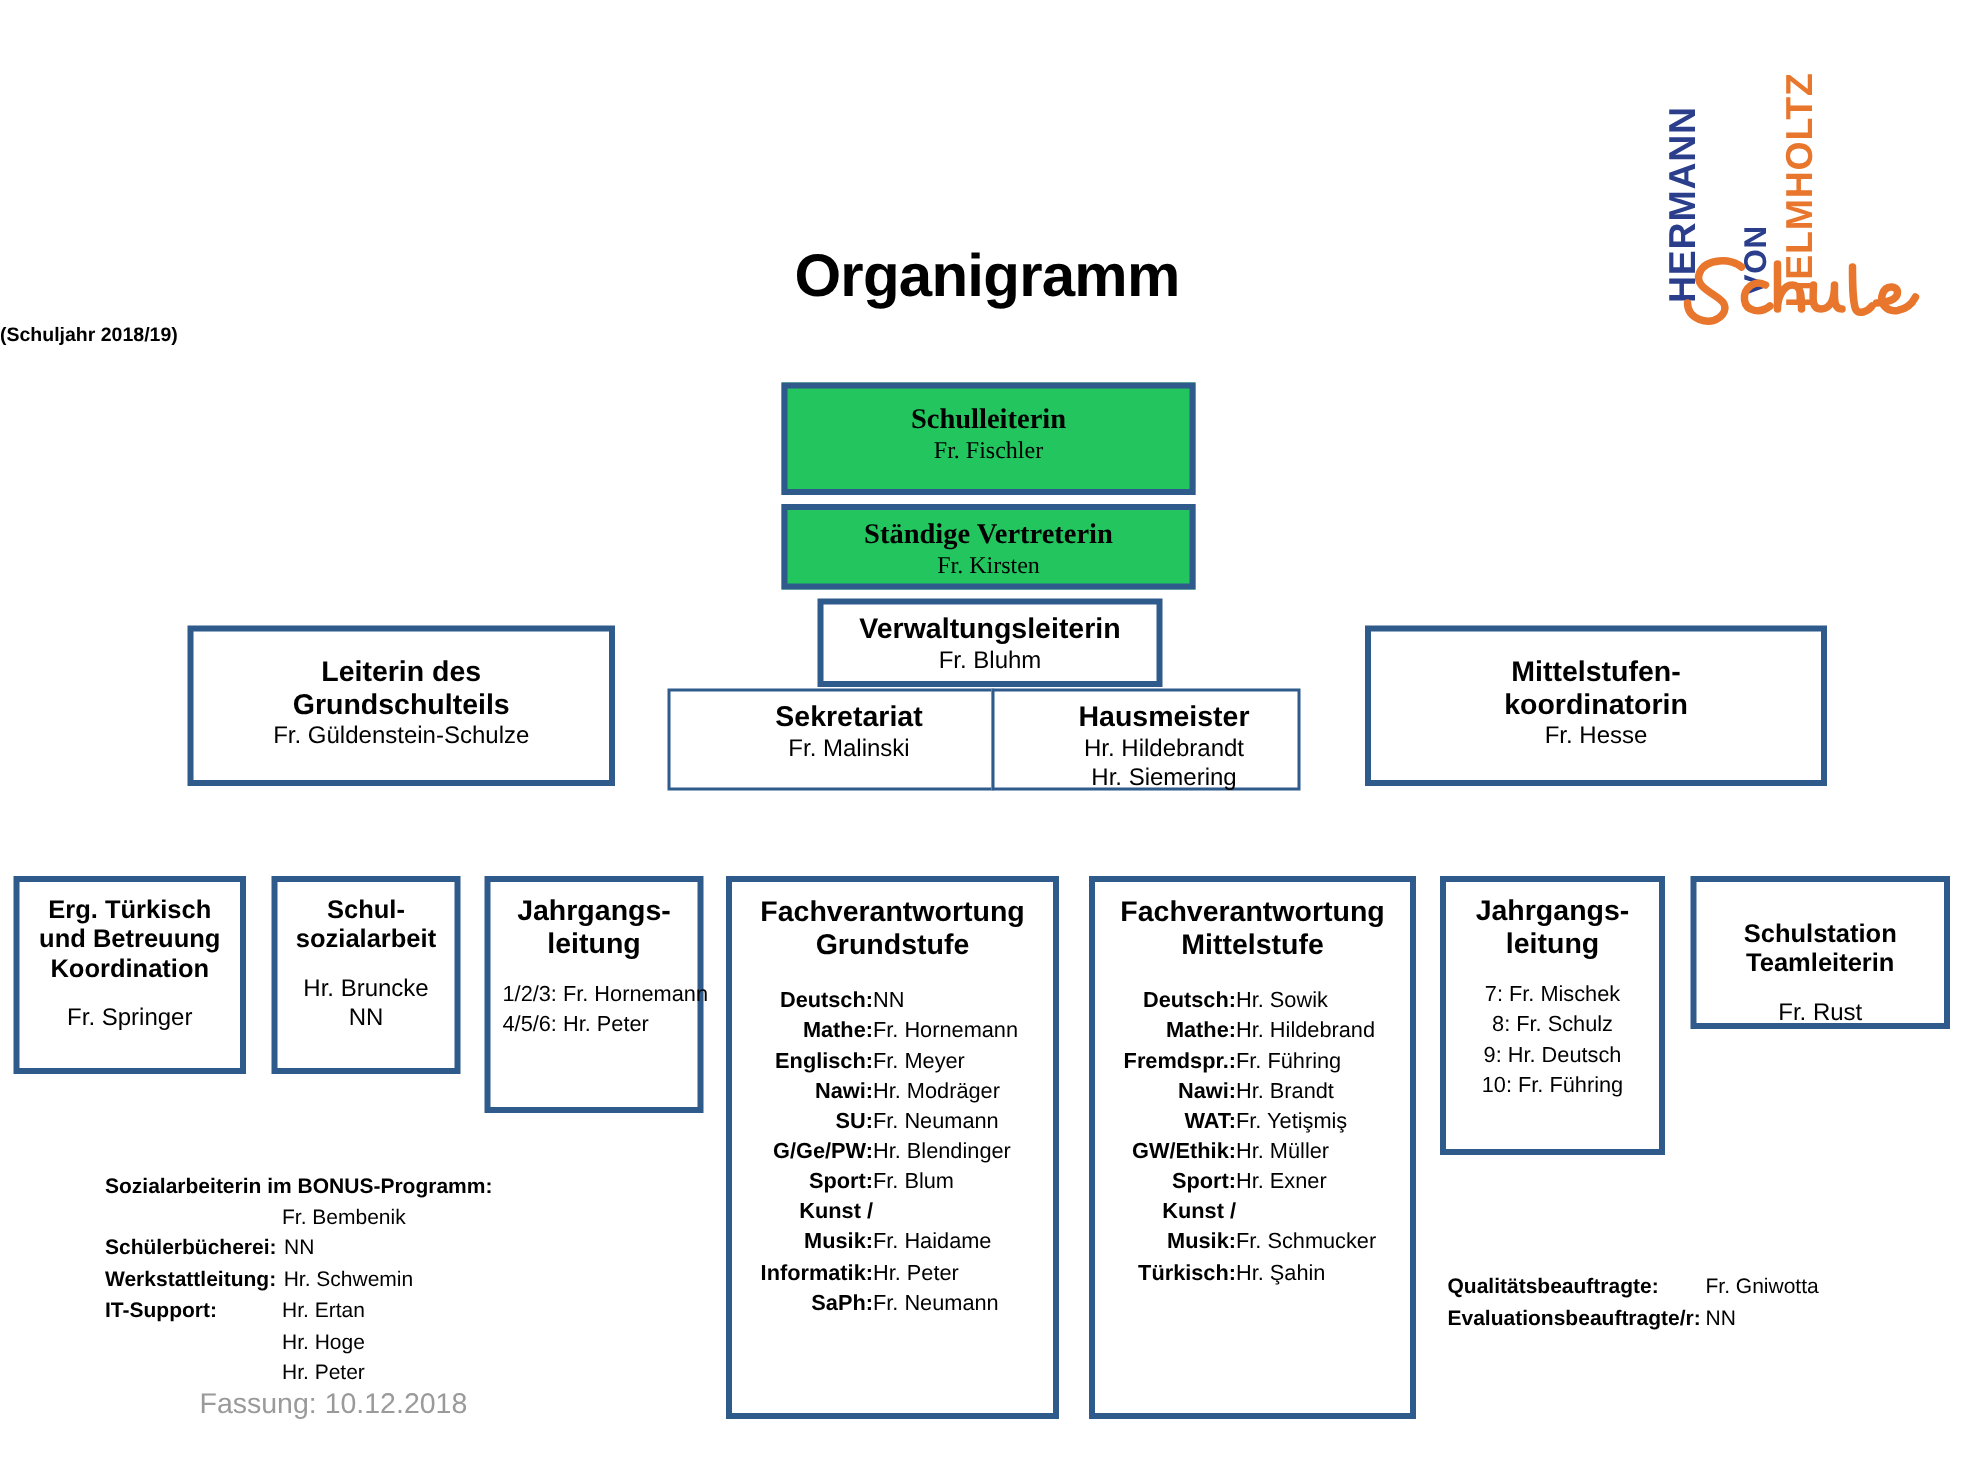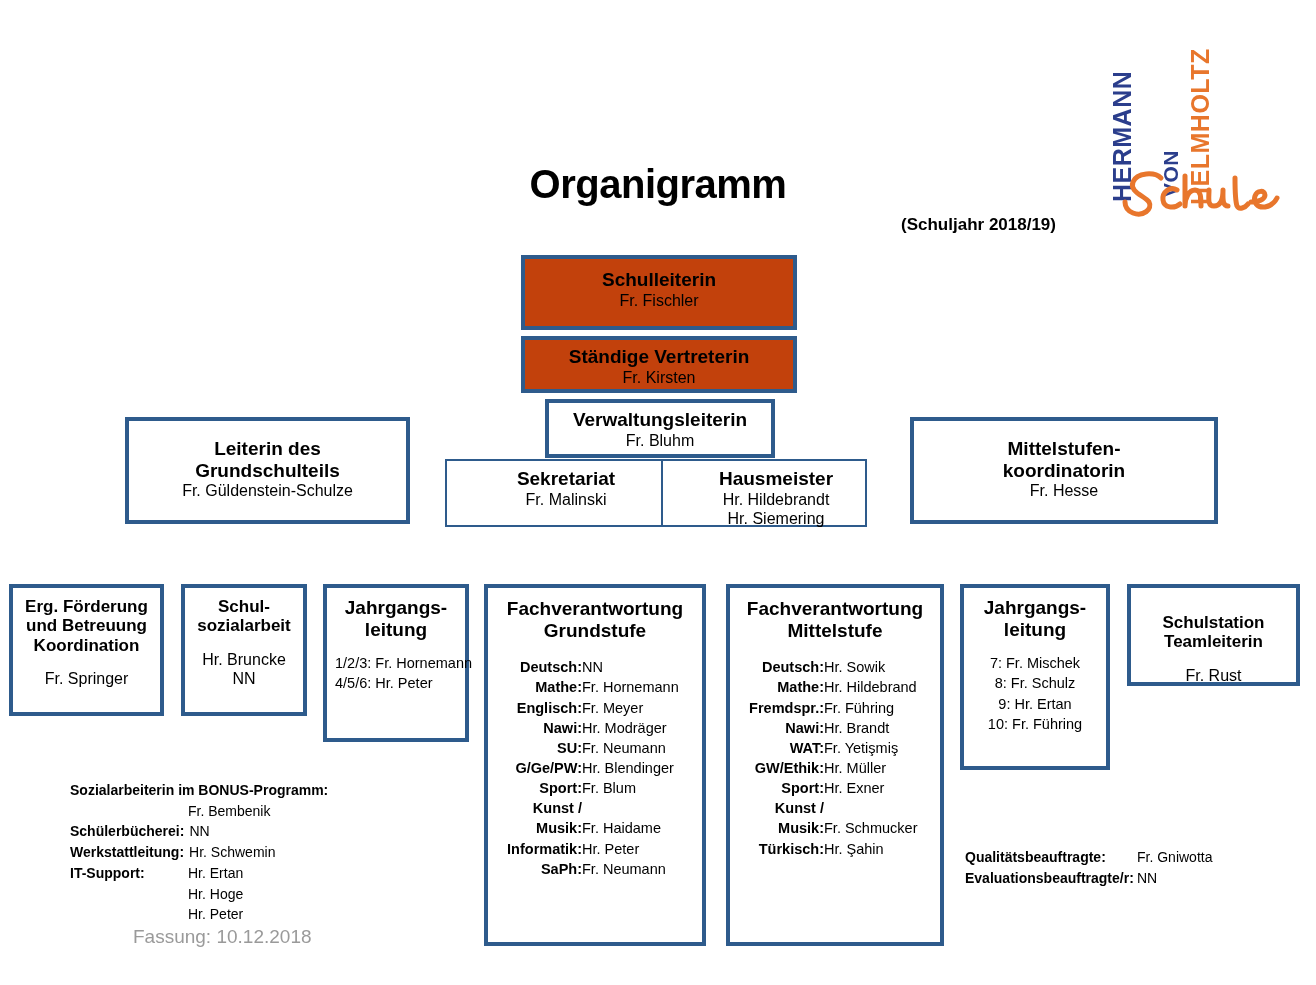--- a/index.html
+++ b/index.html
@@ -73,35 +73,36 @@
     text-align: center;
     font-size: 40px;
     font-weight: bold;
     letter-spacing: -0.5px;
   }
   #subtitle {
     position: absolute;
     left: 0;
     top: 215px;
     width: 1056px;
-    text-align: right;
-    font-size: 17px;
+    text-align: left;
+    font-size: 13px;
     font-weight: bold;
   }
 
   
   .box {
     position: absolute;
     box-sizing: border-box;
     border: 4px solid #2E5B8C;
     background: #ffffff;
     text-align: center;
   }
   .box.filled {
-    background: #c2410c;
+    background: #22c55e;
+    font-family: Liberation Serif, serif;
   }
   .box.thin {
     border-width: 2px;
     padding-left: 24px;
   }
   .box-title {
     font-weight: bold;
     font-size: 19px;
     line-height: 1.14;
   }
@@ -296,21 +297,21 @@
     <div class="box-name">Fr. Güldenstein-Schulze</div>
   </div>
 
   <div class="box" id="box-mittelkoord">
     <div class="box-title">Mittelstufen-</div>
     <div class="box-title">koordinatorin</div>
     <div class="box-name">Fr. Hesse</div>
   </div>
 
   <div class="box" id="box-foerderung">
-    <div class="box-title small">Erg. Förderung</div>
+    <div class="box-title small">Erg. Türkisch</div>
     <div class="box-title small">und Betreuung</div>
     <div class="box-title small">Koordination</div>
     <div class="box-name spaced">Fr. Springer</div>
   </div>
 
   <div class="box" id="box-sozialarbeit">
     <div class="box-title small">Schul-</div>
     <div class="box-title small">sozialarbeit</div>
     <div class="box-name spaced">Hr. Bruncke</div>
     <div class="box-name">NN</div>
@@ -422,21 +423,21 @@
         </li>
       </ul>
   </div>
 
   <div class="box" id="box-jahrgang-ms">
     <div class="box-title">Jahrgangs-</div>
     <div class="box-title">leitung</div>
     <ul class="plain-list" id="list-jahrgang-ms">
         <li>7: Fr. Mischek</li>
         <li>8: Fr. Schulz</li>
-        <li>9: Hr. Ertan</li>
+        <li>9: Hr. Deutsch</li>
         <li>10: Fr. Führing</li>
       </ul>
   </div>
 
   <div class="box" id="box-schulstation">
     <div class="box-title small">Schulstation</div>
     <div class="box-title small">Teamleiterin</div>
     <div class="box-name spaced">Fr. Rust</div>
   </div>
 

